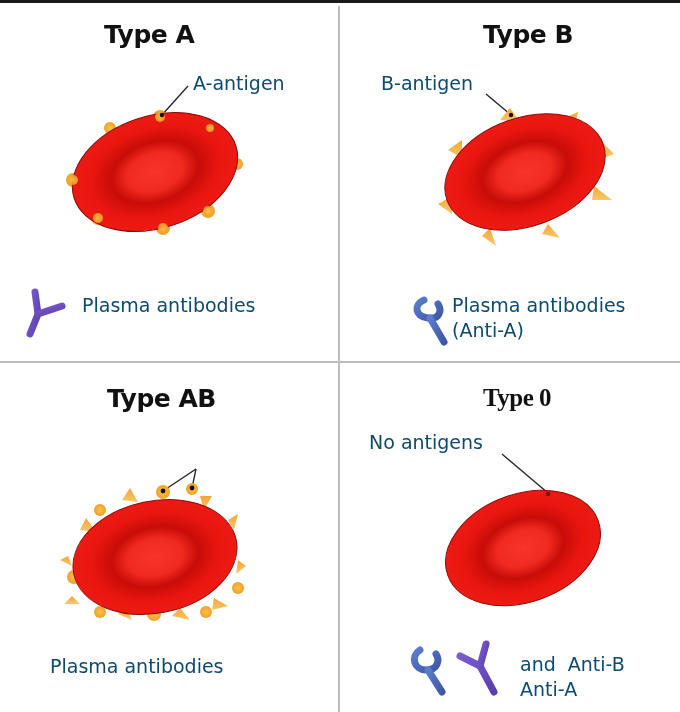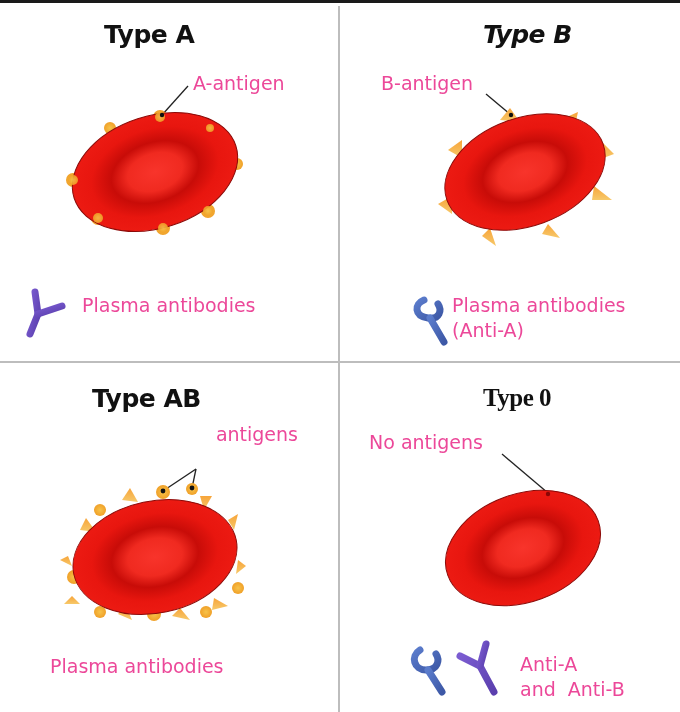--- a/index.html
+++ b/index.html
@@ -3,21 +3,21 @@
   <meta charset="utf-8">
   <style>
     html, body { margin: 0; padding: 0; background: #ffffff; }
     body { width: 680px; height: 712px; position: relative; overflow: hidden;
            font-family: "DejaVu Sans", "Liberation Sans", sans-serif; color: #111; }
     .topbar { position: absolute; left: 0; top: 0; width: 680px; height: 3px; background: #1a1a1a; }
     .vdiv { position: absolute; left: 338px; top: 6px; width: 2px; height: 706px; background: #bdbdbd; }
     .hdiv { position: absolute; left: 0; top: 361px; width: 680px; height: 2px; background: #bdbdbd; }
     .quad { position: absolute; }
     .title { position: absolute; font-weight: bold; font-size: 25px; letter-spacing: -0.5px; white-space: nowrap; }
-    .label { position: absolute; font-size: 19px; white-space: nowrap; color: #ec4899; }
+    .label { position: absolute; font-size: 19px; white-space: nowrap; color: #0c4a6e; }
     .label-c { line-height: 25px; }
     svg { position: absolute; overflow: visible; }
   </style>
 </head>
 <body>
 
 <div class="topbar"></div>
 <div class="vdiv"></div>
 <div class="hdiv"></div>
 
@@ -79,21 +79,21 @@
   <svg style="left:22px; top:288px;" width="50" height="56">
     <path d="M13 4 L16 26 L8 46" stroke="url(#purp)" stroke-width="7" fill="none" stroke-linecap="round" stroke-linejoin="round"></path>
     <path d="M16 26 L40 18" stroke="url(#purp)" stroke-width="7" fill="none" stroke-linecap="round"></path>
   </svg>
   <div class="label label-c" style="left:82px; top:293px; width:196px;">
     <div>Plasma antibodies</div>
   </div>
 </div>
 
 <div class="quad">
-  <div class="title" style="left:483px; top:20px;font-style:italic;">Type B</div>
+  <div class="title" style="left:483px; top:20px;">Type B</div>
   <div class="label" style="left:381px; top:72px;">B-antigen</div>
   <svg style="left:0; top:0;" width="680" height="360">
     <line x1="486" y1="94" x2="511" y2="115" stroke="#222" stroke-width="1.3"></line>
     <g fill="url(#spike)">
       <polygon points="500,120 510,108 520,122"></polygon>
       <polygon points="560,120 578,112 574,130"></polygon>
       <polygon points="448,150 462,140 462,158"></polygon>
       <polygon points="598,138 614,154 598,160"></polygon>
       <polygon points="594,186 612,200 592,200"></polygon>
       <polygon points="438,204 452,196 452,214"></polygon>
@@ -107,23 +107,22 @@
     <path d="M12 4 C2 8 2 20 16 22 C28 24 30 14 26 8" stroke="url(#blu)" stroke-width="7" fill="none" stroke-linecap="round"></path>
     <path d="M18 22 L32 46" stroke="url(#blu)" stroke-width="7" fill="none" stroke-linecap="round"></path>
   </svg>
   <div class="label label-c" style="left:452px; top:293px; width:196px;">
     <div>Plasma antibodies</div>
     <div>(Anti-A)</div>
   </div>
 </div>
 
 <div class="quad">
-  <div class="title" style="left:92px; top:384px;">Type AB</div>
+  <div class="title" style="left:107px; top:384px;">Type AB</div>
   <div class="label label-c" style="left:196px; top:422px; width:102px; text-align:right;">
-    <div>antigens</div>
   </div>
   <svg style="left:0; top:0;" width="340" height="712">
     <line x1="196" y1="469" x2="163" y2="491" stroke="#222" stroke-width="1.3"></line>
     <line x1="196" y1="469" x2="192" y2="488" stroke="#222" stroke-width="1.3"></line>
     <g fill="url(#spike)">
       <polygon points="122,500 130,488 138,502"></polygon>
       <polygon points="200,496 212,496 204,510"></polygon>
       <polygon points="228,520 238,514 234,530"></polygon>
       <polygon points="80,530 86,518 96,532"></polygon>
       <polygon points="68,556 60,560 72,566"></polygon>
@@ -163,16 +162,16 @@
   </svg>
   <svg style="left:410px; top:644px;" width="46" height="54">
     <path d="M10 6 C0 12 4 26 16 26 C28 26 30 16 26 10" stroke="url(#blu)" stroke-width="7" fill="none" stroke-linecap="round"></path>
     <path d="M18 26 L32 48" stroke="url(#blu)" stroke-width="7" fill="none" stroke-linecap="round"></path>
   </svg>
   <svg style="left:456px; top:640px;" width="56" height="60">
     <path d="M4 16 L24 26 L38 52" stroke="url(#purp)" stroke-width="7" fill="none" stroke-linecap="round" stroke-linejoin="round"></path>
     <path d="M24 26 L30 4" stroke="url(#purp)" stroke-width="7" fill="none" stroke-linecap="round"></path>
   </svg>
   <div class="label label-c" style="left:520px; top:652px; width:140px;">
+    <div style="white-space:pre;">and  Anti-B</div>
     <div>Anti-A</div>
-    <div style="white-space:pre;">and  Anti-B</div>
   </div>
 </div>
 
 </body></html>

